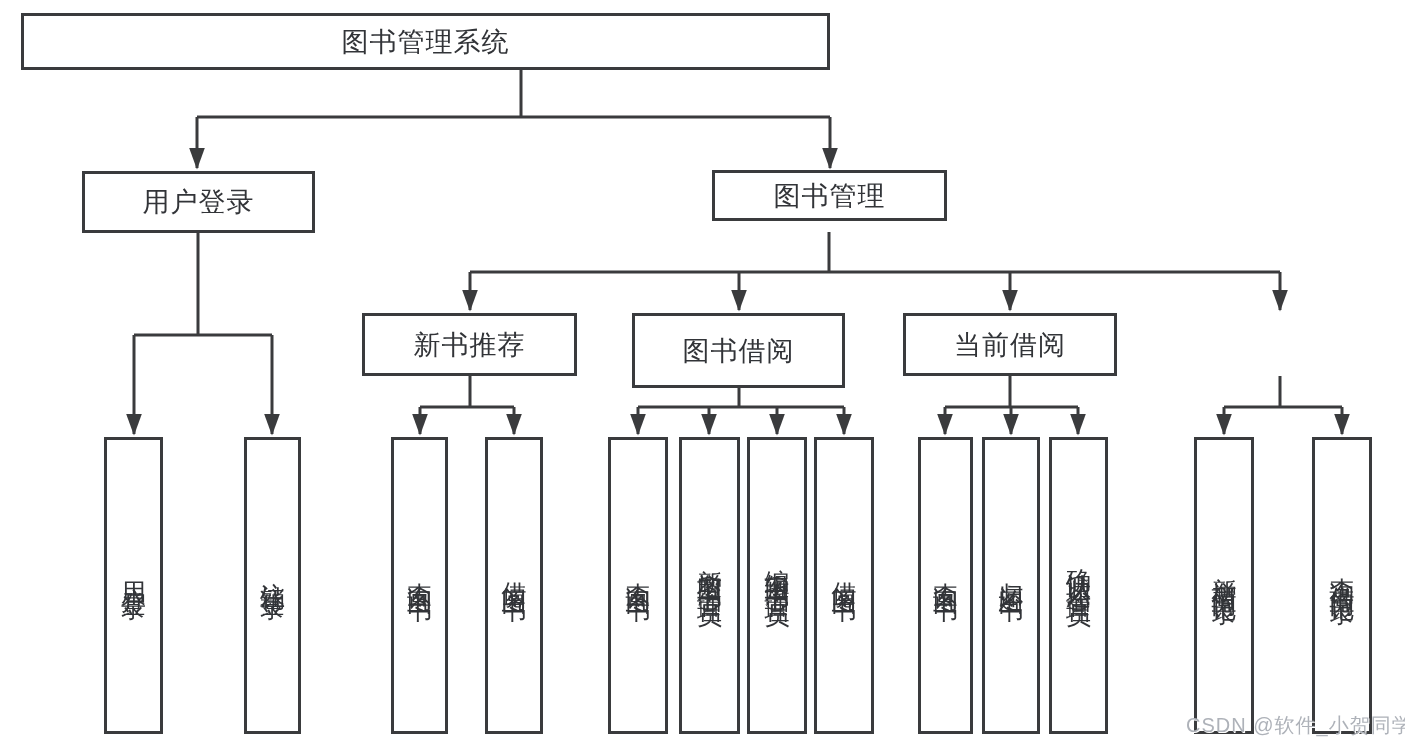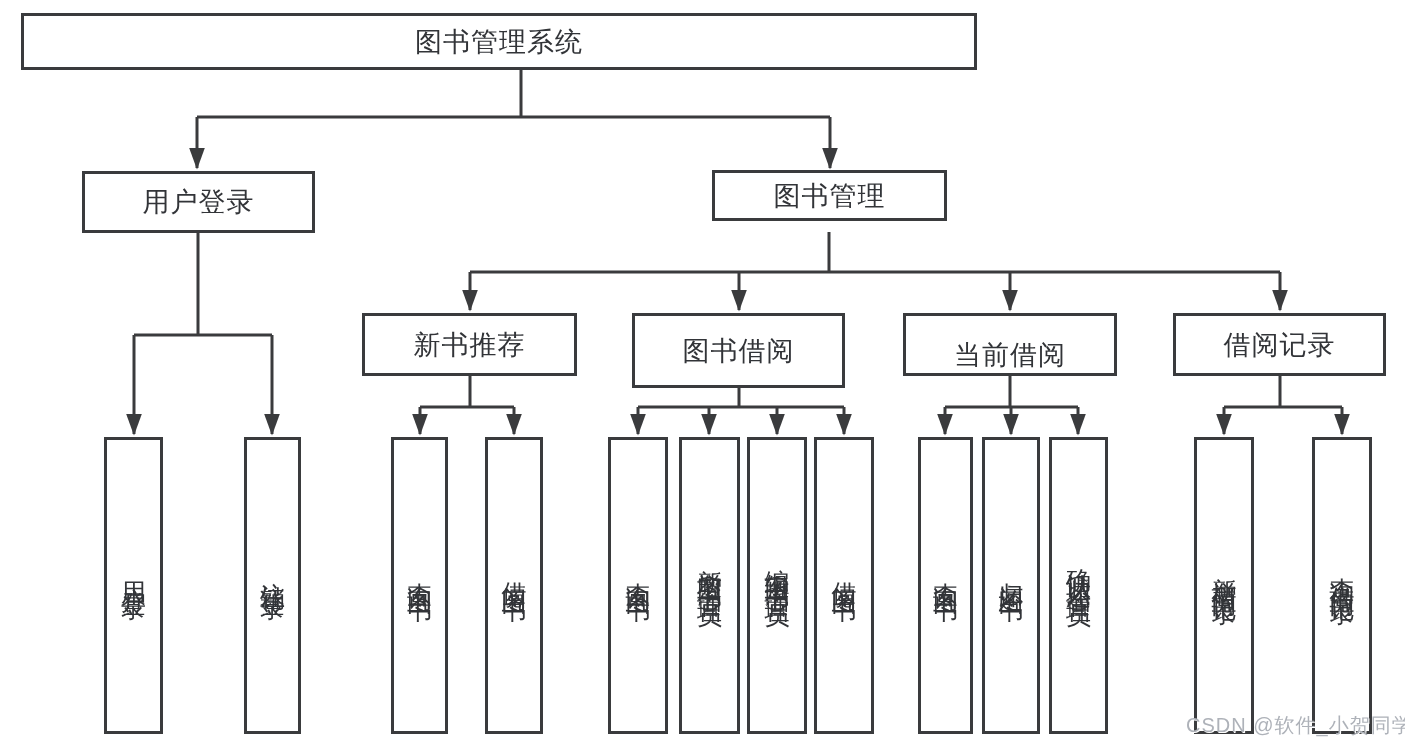--- a/index.html
+++ b/index.html
@@ -91,42 +91,39 @@
 
       <line x1="945" y1="407" x2="945" y2="434" marker-end="url(#arr)"></line>
       <line x1="1011" y1="407" x2="1011" y2="434" marker-end="url(#arr)"></line>
       <line x1="1078" y1="407" x2="1078" y2="434" marker-end="url(#arr)"></line>
 
       <line x1="1224" y1="407" x2="1224" y2="434" marker-end="url(#arr)"></line>
       <line x1="1342" y1="407" x2="1342" y2="434" marker-end="url(#arr)"></line>
     </g>
   </svg>
 
-  <div class="box hbox" style="left:21px; top:13px; width:956px; height:57px;">
+  <div class="box hbox" style="left:21px; top:13px; width:809px; height:57px;">
     <span>图书管理系统</span>
   </div>
 
   <div class="box hbox" style="left:82px; top:171px; width:233px; height:62px;">
     <span>用户登录</span>
   </div>
   <div class="box hbox" style="left:712px; top:170px; width:235px; height:51px;">
     <span>图书管理</span>
   </div>
 
   <div class="box hbox" style="left:362px; top:313px; width:215px; height:63px;">
     <span>新书推荐</span>
   </div>
   <div class="box hbox" style="left:632px; top:313px; width:213px; height:75px;">
     <span>图书借阅</span>
   </div>
-  <div class="box hbox" style="left:903px; top:313px; width:214px; height:63px;align-items:flex-end;">
+  <div class="box hbox" style="left:903px; top:313px; width:214px; height:63px;">
     <span>当前借阅</span>
-  </div>
-  <div class="box hbox" style="left:1173px; top:313px; width:213px; height:63px;">
-    <span>借阅记录</span>
   </div>
 
   <div class="box leaf" style="left:104px; top:437px; width:59px; height:297px;">
     <span>用户登录</span>
   </div>
   <div class="box leaf" style="left:244px; top:437px; width:57px; height:297px;">
     <span>注销登录</span>
   </div>
 
   <div class="box leaf" style="left:391px; top:437px; width:57px; height:297px;">

